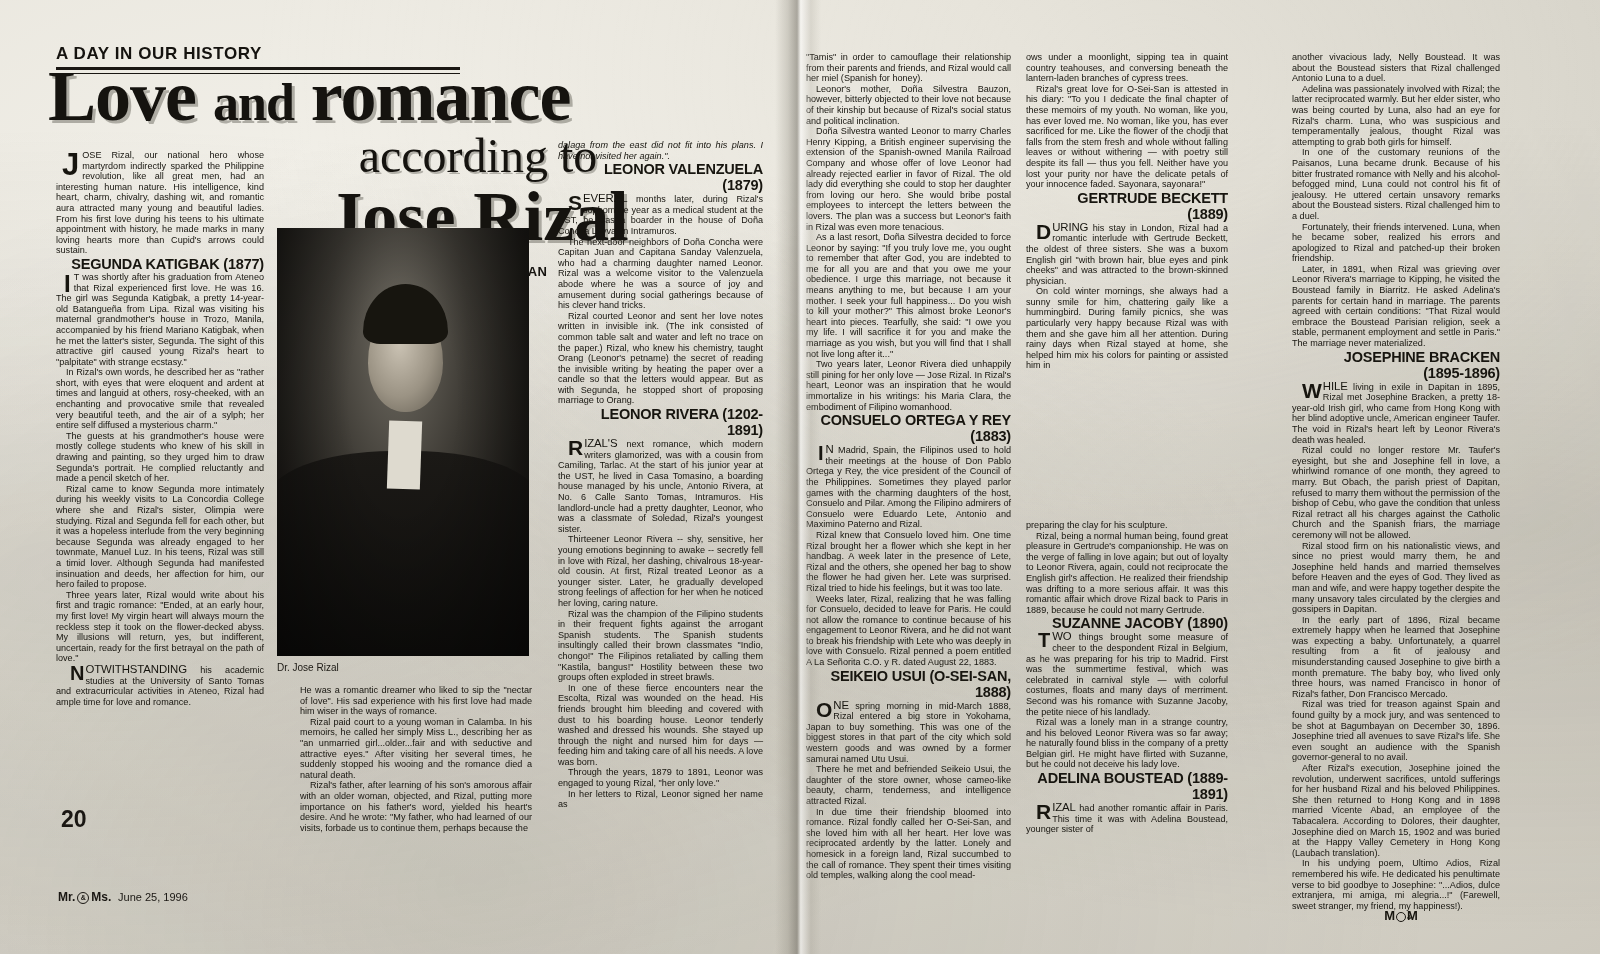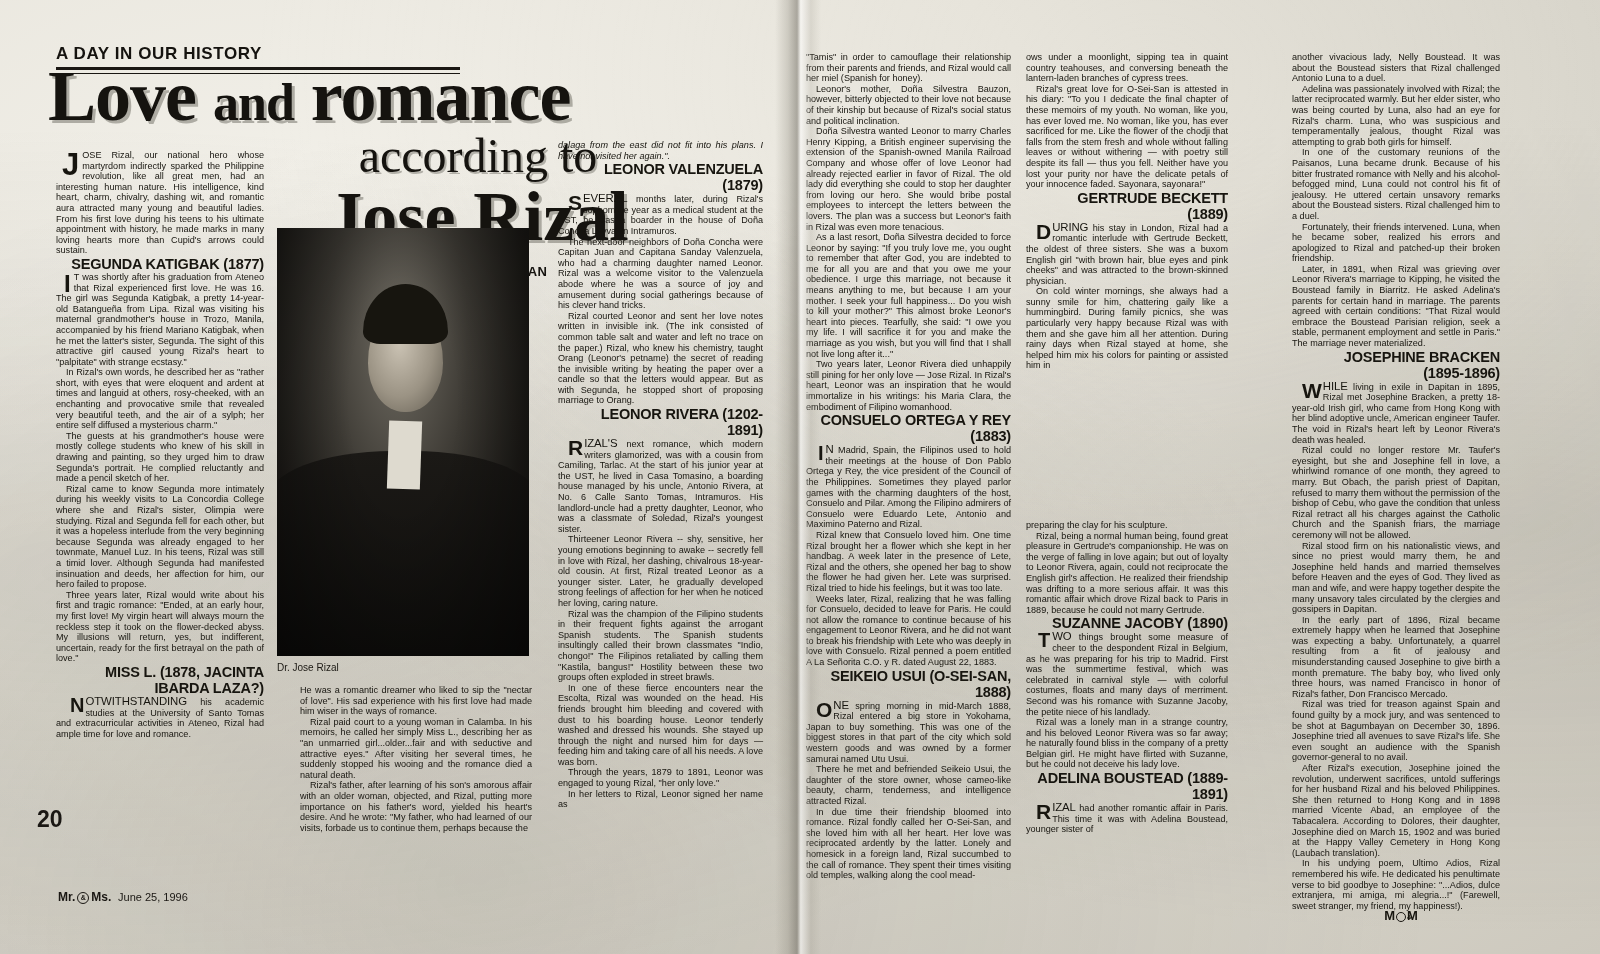--- a/index.html
+++ b/index.html
@@ -125,21 +125,21 @@
     position:absolute;inset:0;
     background:radial-gradient(ellipse at 50% 40%, rgba(0,0,0,0) 30%, rgba(0,0,0,.55) 100%);
   }
   .photo-caption{
     position:absolute;left:277px;top:662px;font-size:10px;font-weight:normal;
     color:#1b1813;
   }
 
   
   .folio{
-    position:absolute;font-weight:bold;font-size:23px;color:#1a1713;
+    position:absolute;font-weight:bold;font-size:23px;color:#1a1713;margin-left:24px;
   }
   .folio-left{left:37px;top:806px;}
   .imprint{
     position:absolute;font-size:12px;font-weight:bold;color:#1a1713;
     white-space:nowrap;
   }
   .imprint-left{left:58px;top:890px;}
   .imprint .rg{
     display:inline-block;border:1px solid #1a1713;border-radius:50%;
     width:10px;height:10px;line-height:10px;text-align:center;font-size:7px;
@@ -181,21 +181,20 @@
     </div>
 
     <div class="col" style="left:56px;top:150px;width:208px;">
       <p class="noind"><span class="drop">J</span><span>OSE Rizal, our national hero whose martyrdom indirectly sparked the Philippine revolution, like all great men, had an interesting human nature. His intelligence, kind heart, charm, chivalry, dashing wit, and romantic aura attracted many young and beautiful ladies. From his first love during his teens to his ultimate appointment with history, he made marks in many loving hearts more than Cupid's arrows could sustain.</span></p>
       <p class="sec">SEGUNDA KATIGBAK (1877)</p>
       <p class="noind"><span class="drop" style="font-size:24px;line-height:18px;margin:3px 3px 0 8px;">I</span><span>T was shortly after his graduation from Ateneo that Rizal experienced first love. He was 16. The girl was Segunda Katigbak, a pretty 14-year-old Batangueña from Lipa. Rizal was visiting his maternal grandmother's house in Trozo, Manila, accompanied by his friend Mariano Katigbak, when he met the latter's sister, Segunda. The sight of this attractive girl caused young Rizal's heart to "palpitate" with strange ecstasy."</span></p>
       <p>In Rizal's own words, he described her as "rather short, with eyes that were eloquent and ardent at times and languid at others, rosy-cheeked, with an enchanting and provocative smile that revealed very beautiful teeth, and the air of a sylph; her entire self diffused a mysterious charm."</p>
       <p>The guests at his grandmother's house were mostly college students who knew of his skill in drawing and painting, so they urged him to draw Segunda's portrait. He complied reluctantly and made a pencil sketch of her.</p>
       <p>Rizal came to know Segunda more intimately during his weekly visits to La Concordia College where she and Rizal's sister, Olimpia were studying. Rizal and Segunda fell for each other, but it was a hopeless interlude from the very beginning because Segunda was already engaged to her townmate, Manuel Luz. In his teens, Rizal was still a timid lover. Although Segunda had manifested insinuation and deeds, her affection for him, our hero failed to propose.</p>
       <p>Three years later, Rizal would write about his first and tragic romance: "Ended, at an early hour, my first love! My virgin heart will always mourn the reckless step it took on the flower-decked abyss. My illusions will return, yes, but indifferent, uncertain, ready for the first betrayal on the path of love."</p>
-      <p class="sec">MISS L. (1878, JACINTA IBARDA LAZA?)</p>
       <p class="noind"><span class="drop" style="font-size:20px;line-height:13px;margin:3px 1px 0 14px;">N</span><span class="sc">OTWITHSTANDING</span><span> his academic studies at the University of Santo Tomas and extracurricular activities in Ateneo, Rizal had ample time for love and romance.</span></p>
     </div>
 
     <div class="photo">
       <div class="suit"></div>
       <div class="head"></div>
       <div class="hair"></div>
       <div class="shirt"></div>
       <div class="vign"></div>
     </div>

